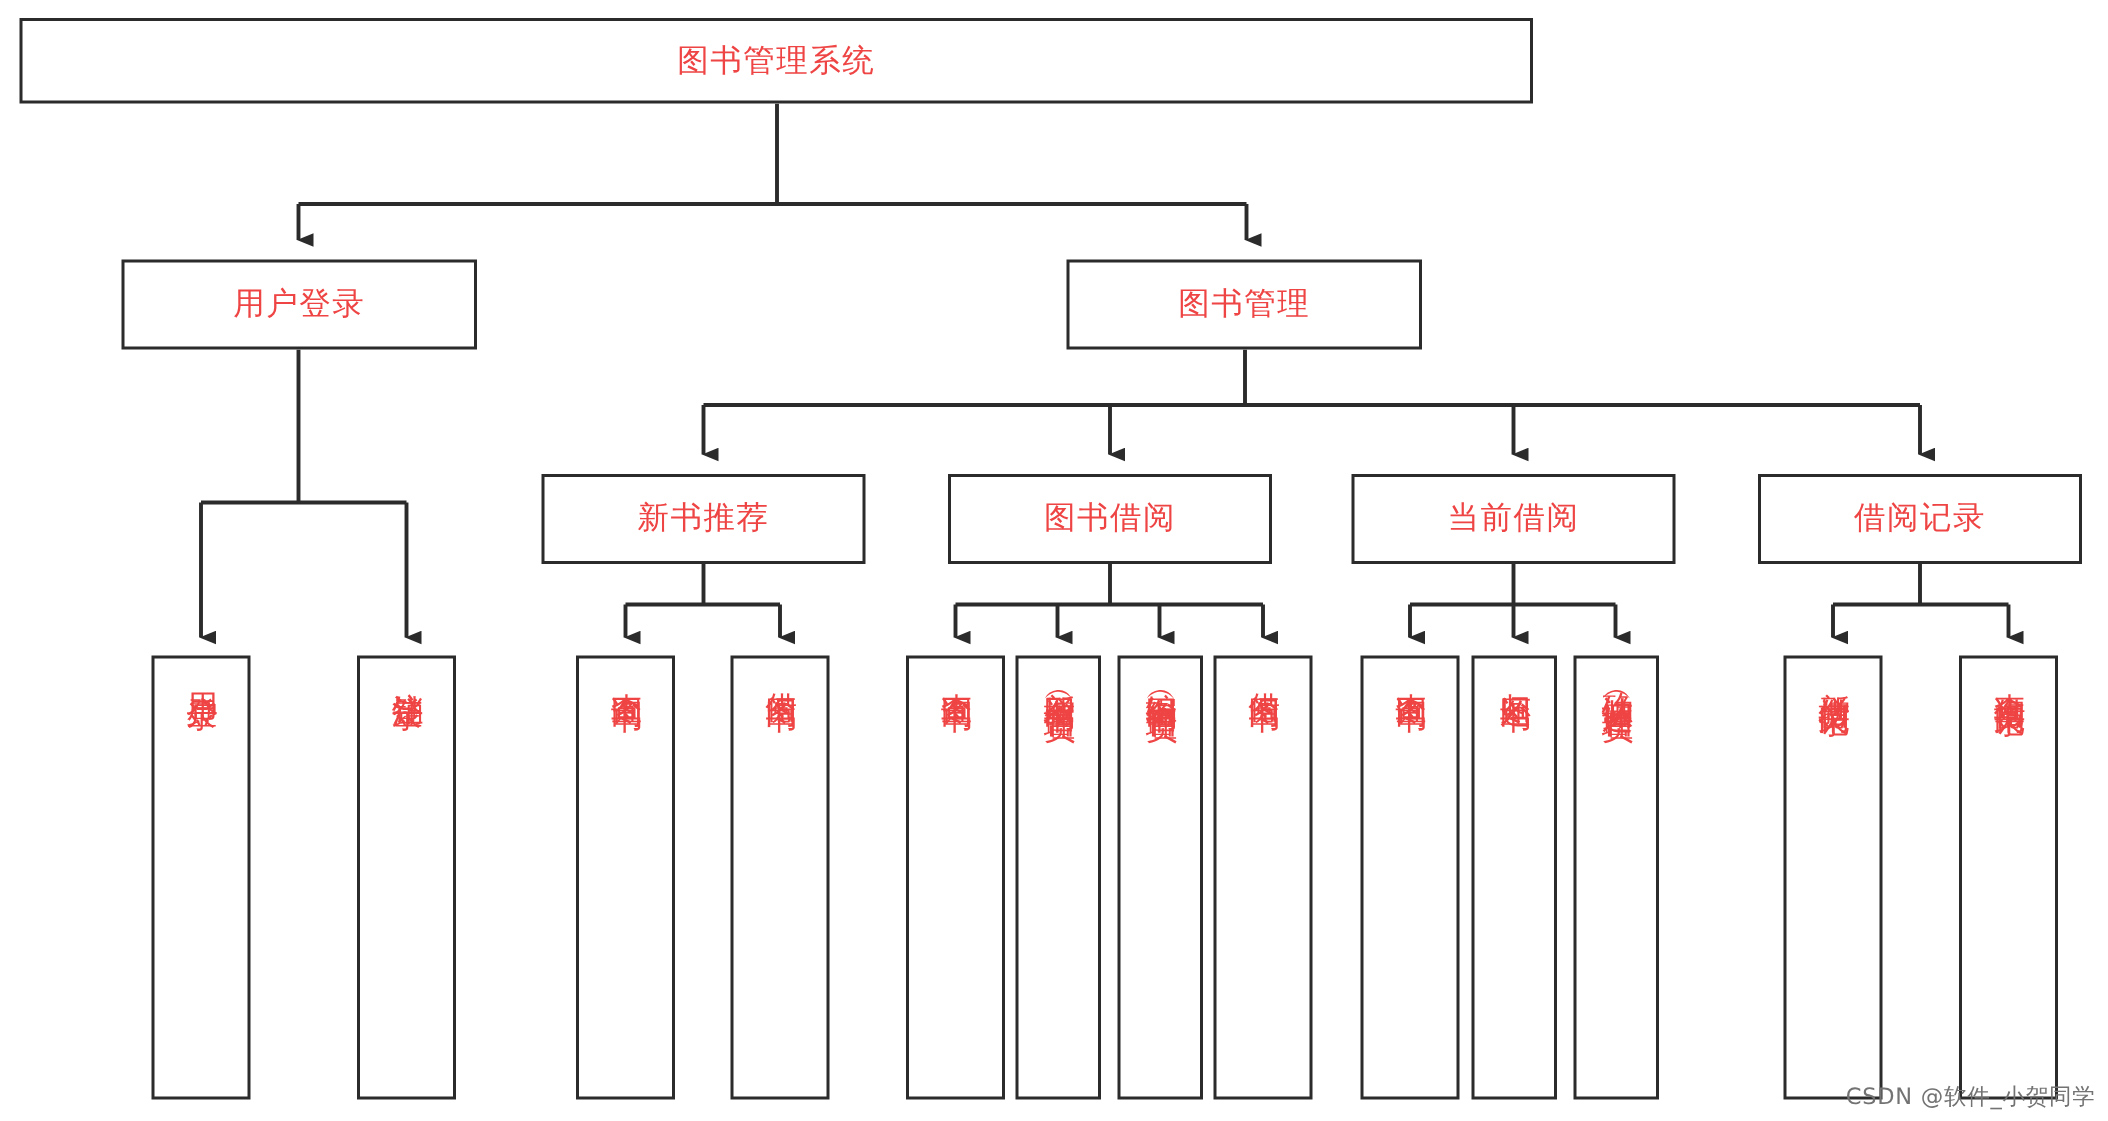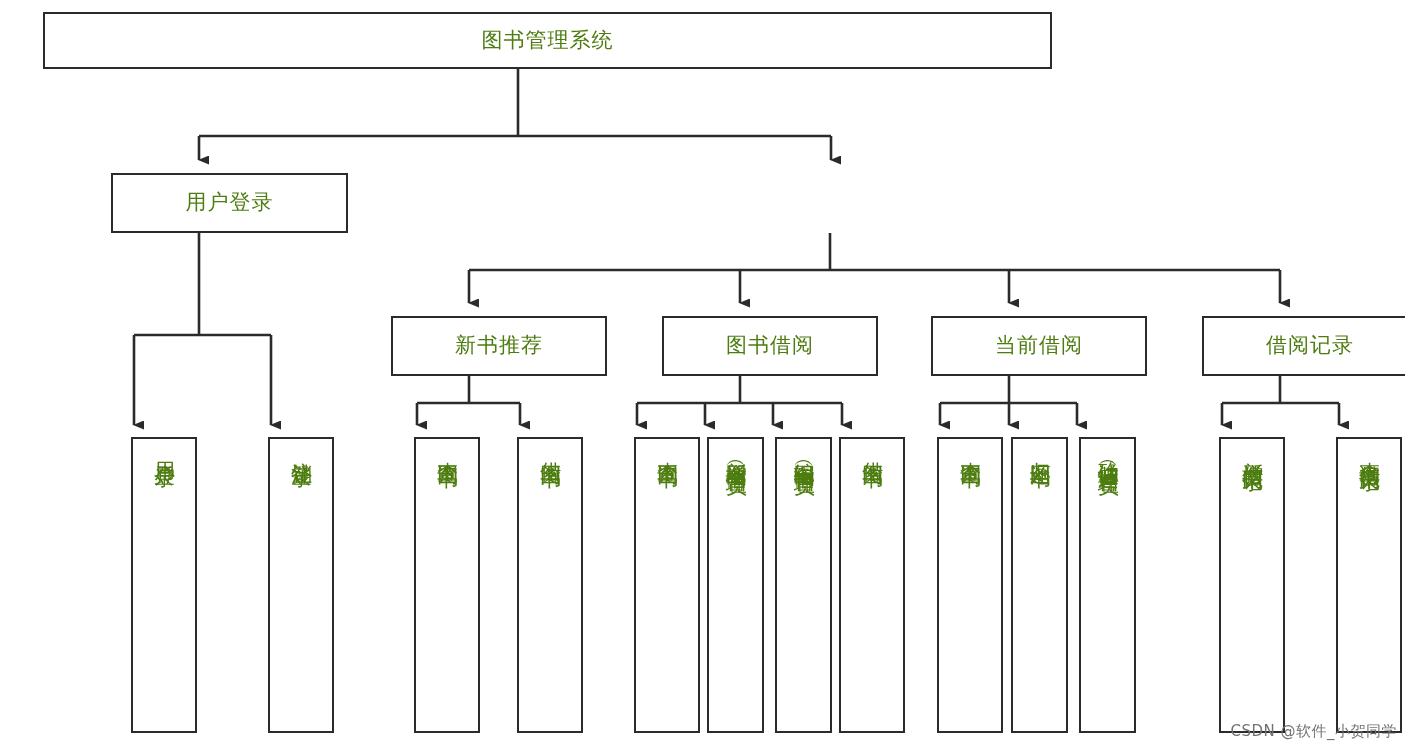--- a/index.html
+++ b/index.html
@@ -27,22 +27,21 @@
     height: 747px;
   }
   .node {
     position: absolute;
     box-sizing: border-box;
     background: #ffffff;
     border: 2px solid #2b2b2b;
     display: flex;
     align-items: center;
     justify-content: center;
-    color: #4d7c0f;
-    margin-left: 30px;
+    color: #ef4444;
   }
   .node-h .node-label {
     font-size: 21px;
     line-height: 1.1;
     letter-spacing: 1px;
     white-space: nowrap;
   }
   .node-v {
     align-items: flex-start;
     padding-top: 6px;
@@ -123,20 +122,23 @@
     </g>
   </svg>
 
   <div class="node node-h" style="left:13px; top:12px; width:1009px; height:57px;">
     <span class="node-label">图书管理系统</span>
   </div>
 
   <div class="node node-h" style="left:81px; top:173px; width:237px; height:60px;">
     <span class="node-label">用户登录</span>
   </div>
+  <div class="node node-h" style="left:711px; top:173px; width:237px; height:60px;">
+    <span class="node-label">图书管理</span>
+  </div>
 
   <div class="node node-h" style="left:361px; top:316px; width:216px; height:60px;">
     <span class="node-label">新书推荐</span>
   </div>
   <div class="node node-h" style="left:632px; top:316px; width:216px; height:60px;">
     <span class="node-label">图书借阅</span>
   </div>
   <div class="node node-h" style="left:901px; top:316px; width:216px; height:60px;">
     <span class="node-label">当前借阅</span>
   </div>

